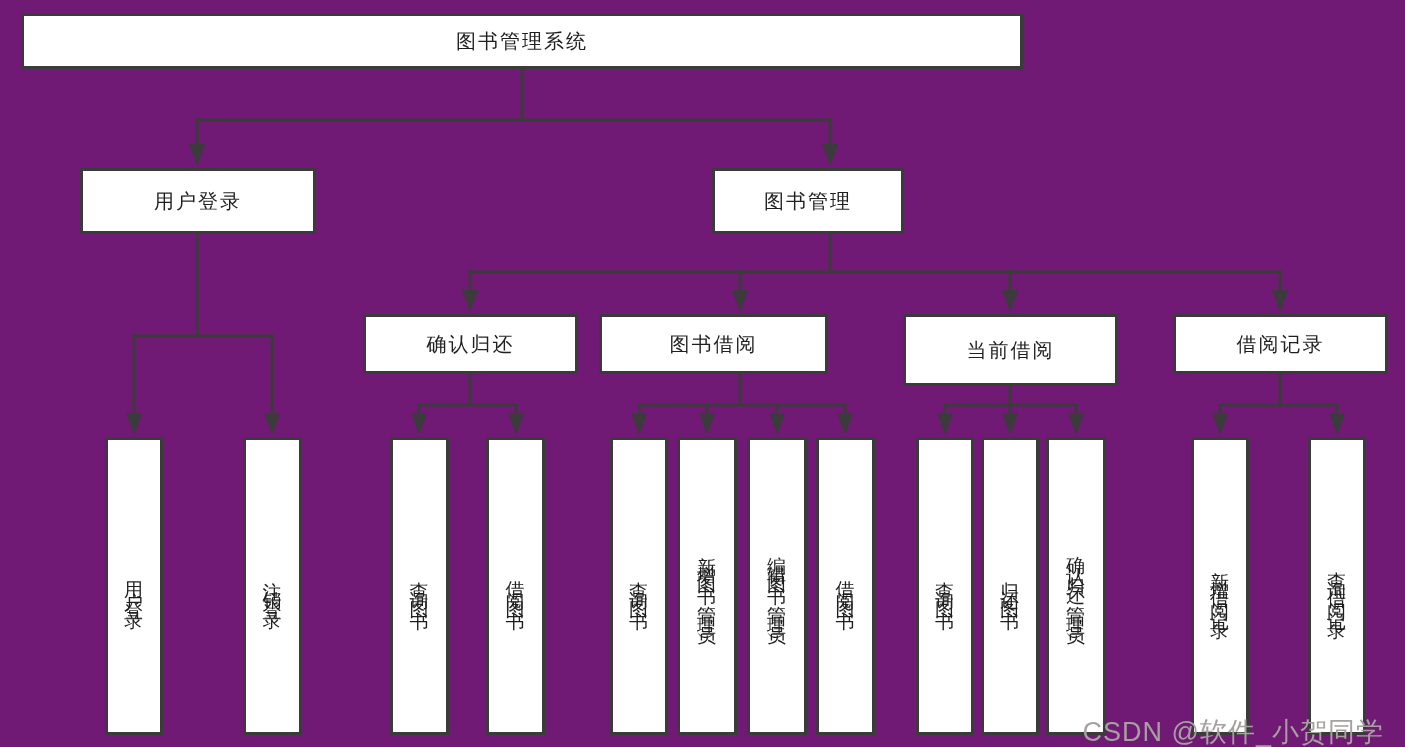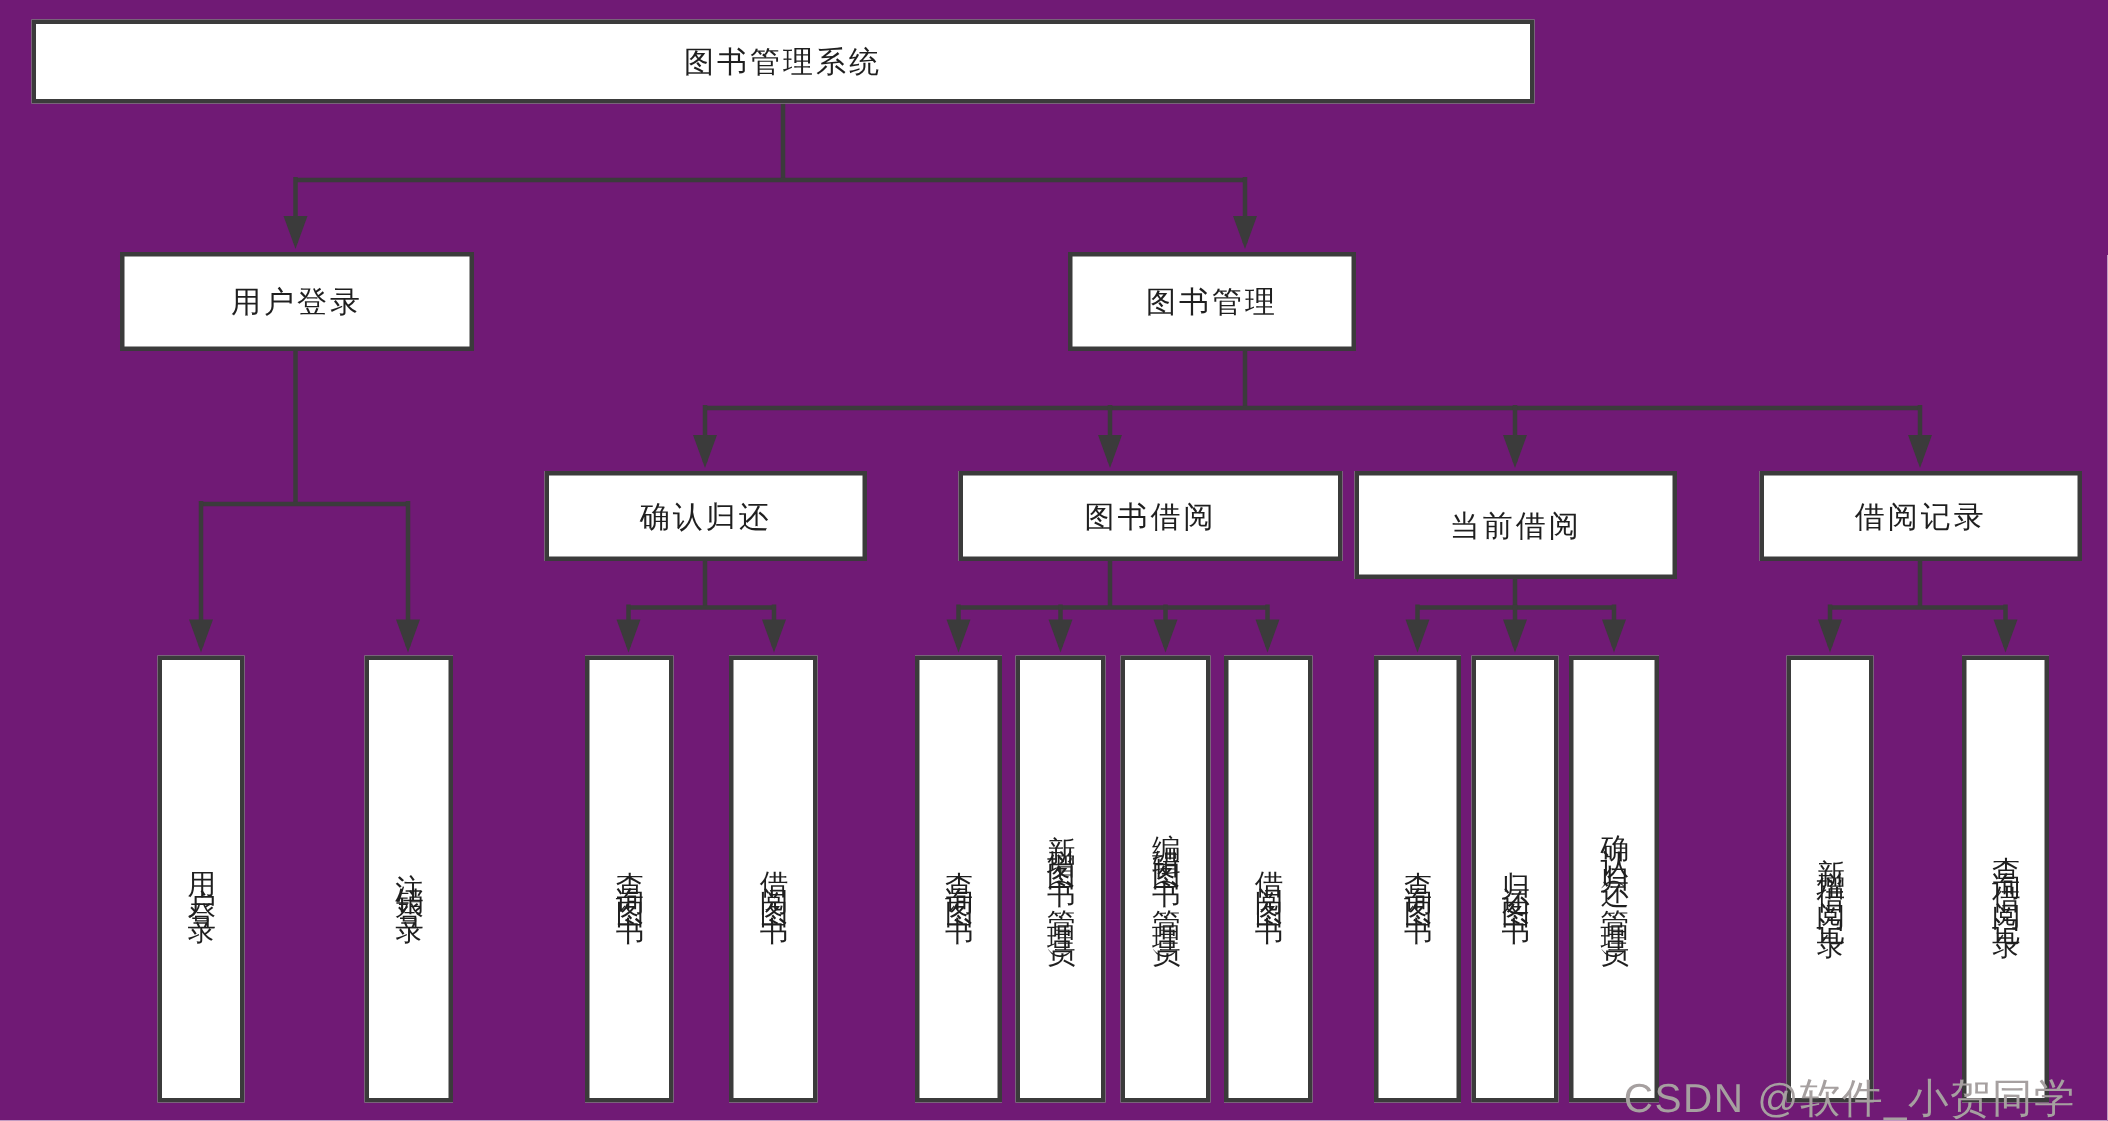--- a/index.html
+++ b/index.html
@@ -111,21 +111,21 @@
   <div class="box" style="left:80px;top:168px;width:236px;height:66px">
     <span class="hlabel">用户登录</span>
   </div>
   <div class="box" style="left:712px;top:168px;width:192px;height:66px">
     <span class="hlabel">图书管理</span>
   </div>
 
   <div class="box" style="left:363px;top:314px;width:215px;height:60px">
     <span class="hlabel">确认归还</span>
   </div>
-  <div class="box" style="left:639px;top:314px;width:256px;height:60px">
+  <div class="box" style="left:599px;top:314px;width:229px;height:60px">
     <span class="hlabel">图书借阅</span>
   </div>
   <div class="box" style="left:903px;top:314px;width:215px;height:72px">
     <span class="hlabel">当前借阅</span>
   </div>
   <div class="box" style="left:1173px;top:314px;width:215px;height:60px">
     <span class="hlabel">借阅记录</span>
   </div>
 
   <div class="box" style="left:105px;top:437px;width:58px;height:298px">

